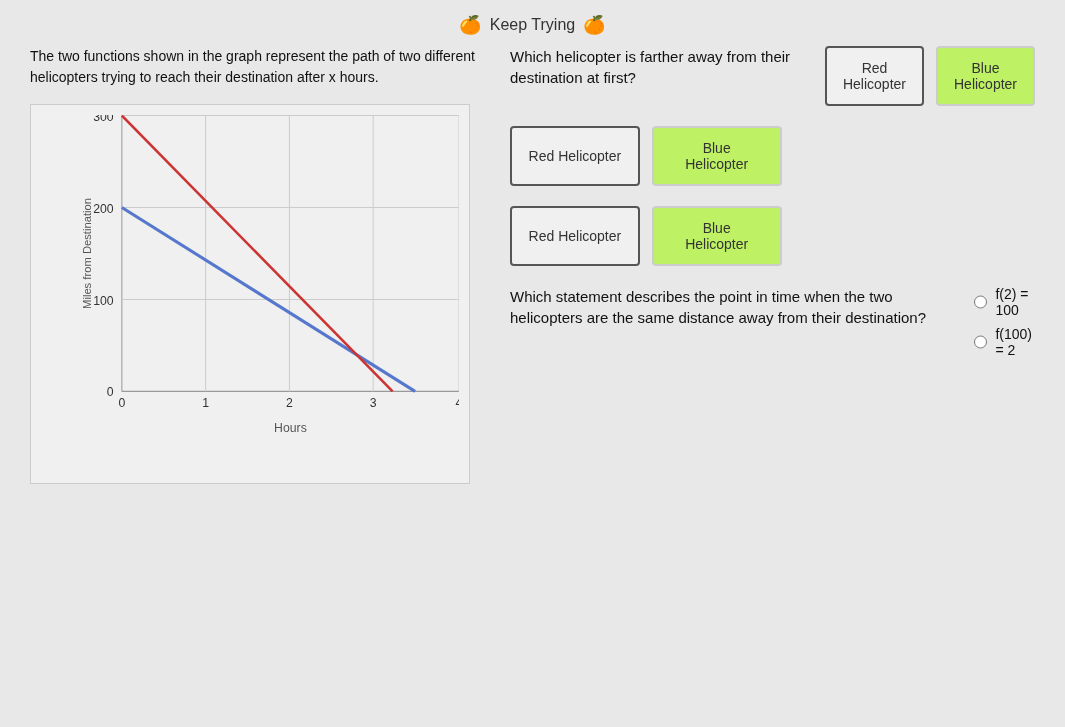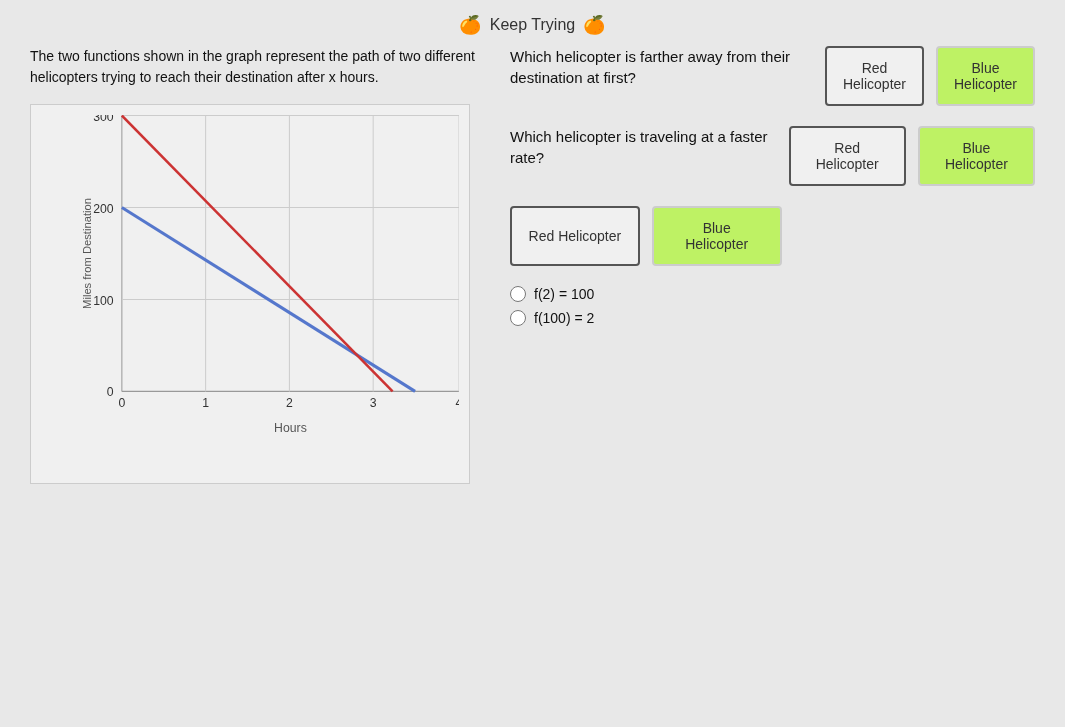--- a/index.html
+++ b/index.html
@@ -181,35 +181,35 @@
 
     <div class="question-block">
       <p class="question-text">Which helicopter is farther away from their destination at first?</p>
       <div class="button-row">
         <button class="answer-btn selected-red">Red Helicopter</button>
         <button class="answer-btn">Blue Helicopter</button>
       </div>
     </div>
 
     <div class="question-block">
-      <p class="question-text">Which helicopter is traveling at a faster rate?</p>
       <div class="button-row">
         <button class="answer-btn selected-red">Red Helicopter</button>
         <button class="answer-btn">Blue Helicopter</button>
       </div>
     </div>
 
     <div class="question-block">
       <div class="button-row">
         <button class="answer-btn selected-red">Red Helicopter</button>
         <button class="answer-btn">Blue Helicopter</button>
       </div>
     </div>
 
     <div class="question-block">
+      <p class="question-text">Which statement describes the point in time when the two helicopters are the same distance away from their destination?</p>
       <div class="radio-group">
         <label class="radio-item">
           <input type="radio" name="q4" style="">
           <span>f(2) = 100</span>
         </label>
         <label class="radio-item">
           <input type="radio" name="q4" style="">
           <span>f(100) = 2</span>
         </label>
       </div>

